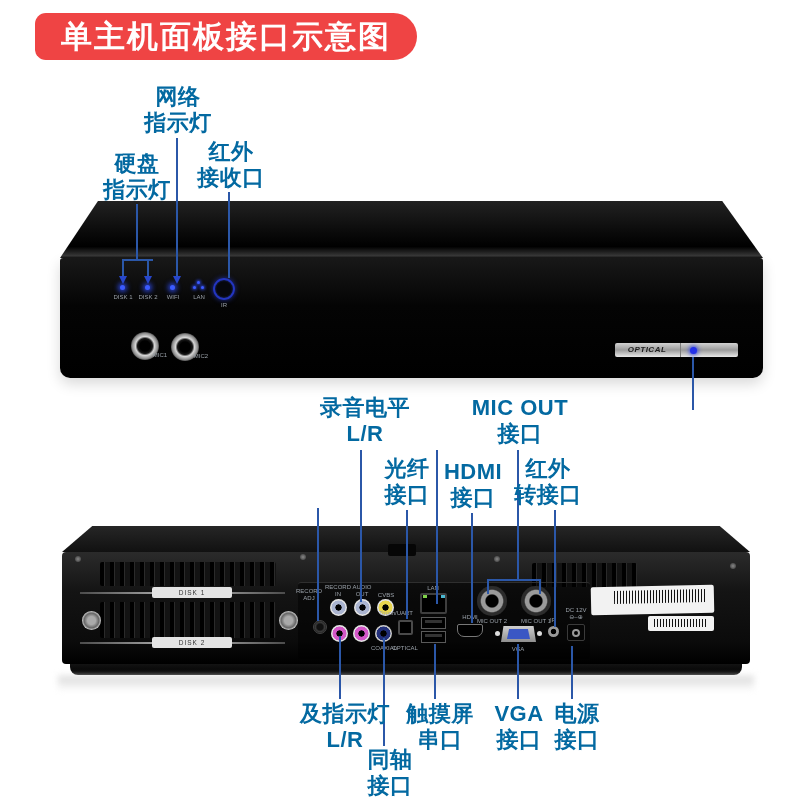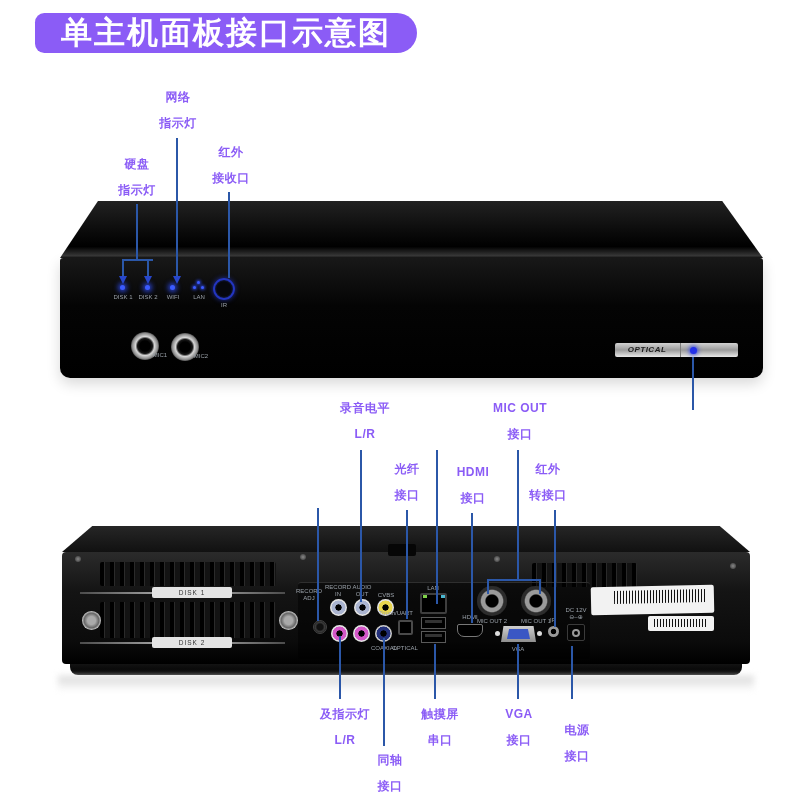--- a/index.html
+++ b/index.html
@@ -1,23 +1,23 @@
 <!DOCTYPE html>
 <html><head>
 <meta charset="utf-8">
 <style>
   html,body{margin:0;padding:0;background:#fff;}
   #canvas{position:relative;width:800px;height:800px;background:#ffffff;overflow:hidden;
           font-family:"Liberation Sans",sans-serif;}
   
-  .banner{position:absolute;left:35px;top:13px;width:382px;height:40px;background:#8b5cf6;
+  .banner{position:absolute;left:35px;top:13px;width:382px;height:47px;background:#ef4444;
           border-radius:12px 26px 26px 12px;z-index:7;display:flex;align-items:center;justify-content:center;}
   .banner span{color:#fff;font-size:31px;font-weight:bold;letter-spacing:2px;white-space:nowrap;}
   
-  .callout{position:absolute;transform:translateX(-50%);color:#8b5cf6;font-size:12px;line-height:26px;
+  .callout{position:absolute;transform:translateX(-50%);color:#0369a1;font-size:22px;line-height:26px;
            font-weight:600;text-align:center;white-space:pre-line;z-index:6;letter-spacing:.5px;width:130px;}
   
   .vline{position:absolute;width:2px;background:#2b57a8;z-index:5;}
   .hline{position:absolute;height:2px;background:#2b57a8;z-index:5;}
   .arrow{position:absolute;width:0;height:0;border-left:4px solid transparent;border-right:4px solid transparent;
          border-top:8px solid #2746cc;z-index:5;}
   
   .dev{position:absolute;z-index:1;}
   #front-top{left:60px;top:201px;width:703px;height:57px;
      background:linear-gradient(180deg,#222 0%,#0a0a0a 55%,#000 80%,#383838 96%,#101010 100%);
@@ -260,16 +260,16 @@
   <div class="vline" style="left:571px;top:646px;height:53px;"></div>
 
   <div class="callout" style="left:345px;top:701px;">及指示灯
 L/R</div>
   <div class="callout" style="left:390px;top:747px;">同轴
 接口</div>
   <div class="callout" style="left:440px;top:701px;">触摸屏
 串口</div>
   <div class="callout" style="left:519px;top:701px;">VGA
 接口</div>
-  <div class="callout" style="left:577px;top:701px;margin-top:16px;">电源
+  <div class="callout" style="left:577px;top:701px;">电源
 接口</div>
 
 </div>
 
 </body></html>

